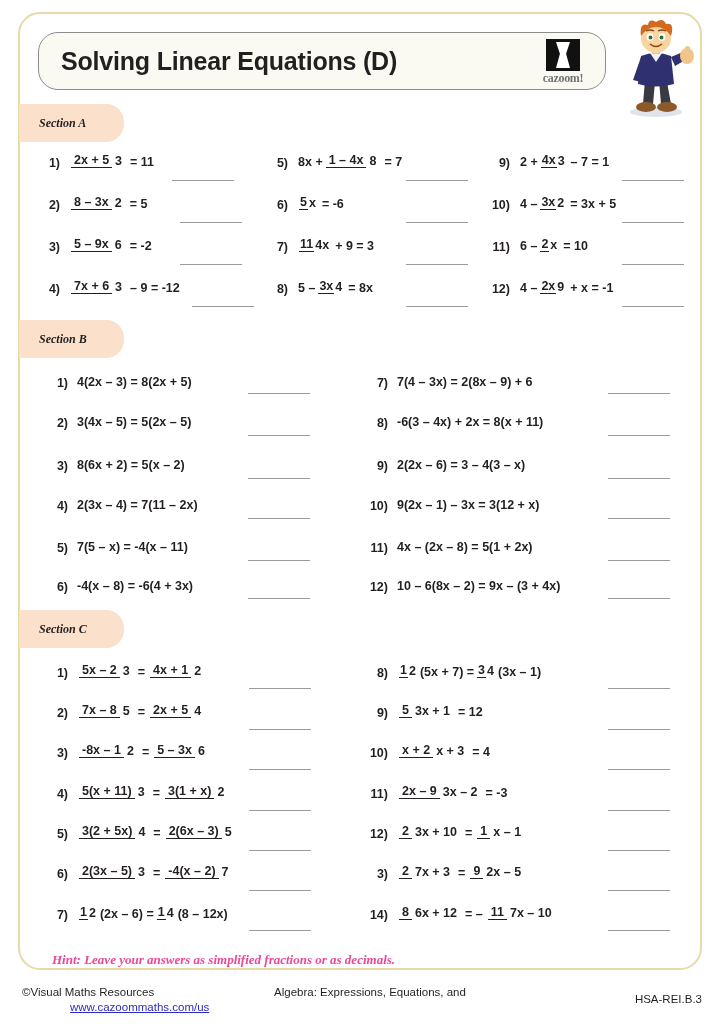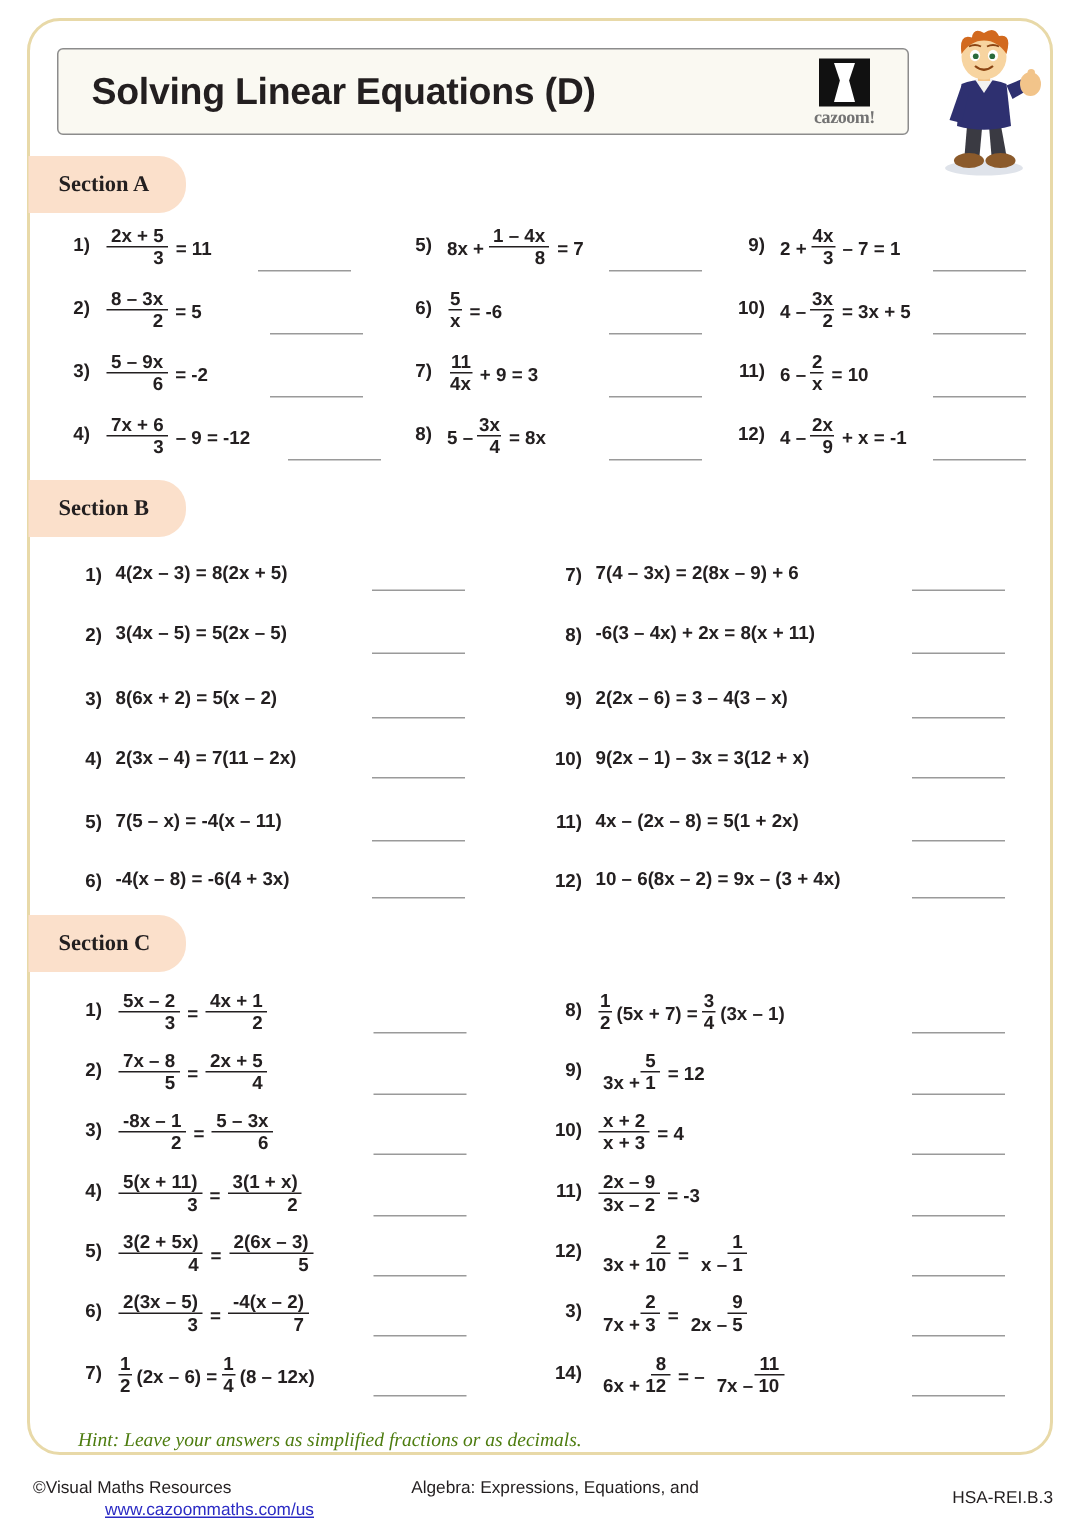--- a/index.html
+++ b/index.html
@@ -38,21 +38,21 @@
   }
   .title-box {
     position: absolute;
     left: 0;
     top: 0;
     width: 568px;
     height: 58px;
     box-sizing: border-box;
     background: #faf9f2;
     border: 1.5px solid #8c8c8c;
-    border-radius: 4px;
+    border-radius: 20px;
     display: flex;
     align-items: center;
   }
   .title-text {
     font-size: 25px;
     font-weight: bold;
     color: #231f20;
     letter-spacing: -0.2px;
     padding-left: 22px;
     white-space: nowrap;
@@ -110,21 +110,22 @@
     border-radius: 0 18px 18px 0;
     display: flex;
     align-items: center;
     padding-left: 20px;
     box-sizing: border-box;
     width: 105px;
   }
   .section-tab .label {
     font-family: "Liberation Serif", serif;
     font-weight: bold;
-    font-size: 15px;
+    font-style: italic;
+    font-size: 12px;
     color: #231f20;
     white-space: nowrap;
   }
   #tab-a { top: 104px; }
   #tab-b { top: 320px; }
   #tab-c { top: 610px; }
 
   
   .qrow {
     position: absolute;
@@ -153,22 +154,22 @@
   }
   .ansline {
     position: absolute;
     height: 0;
     border-top: 1.6px solid #9a9a9a;
   }
 
   
   .frac {
     display: inline-flex;
-    flex-direction: column;
-    align-items: flex-end;
+    flex-direction: row;
+    align-items: flex-start;
     vertical-align: middle;
     margin: 0 2px;
     position: relative;
     top: -1px;
   }
   .frac .num {
     padding: 0 3px;
     line-height: 1.05;
     border-bottom: 1.4px solid #231f20;
   }
@@ -181,22 +182,23 @@
   .op.nopad { padding: 0 1px; }
 
   
   .hint {
     position: absolute;
     left: 52px;
     top: 952px;
     font-family: "Liberation Serif", serif;
     font-style: italic;
     font-size: 13px;
-    color: #4d7c0f;
+    color: #ec4899;
     white-space: nowrap;
+    font-weight: bold;
   }
 
   
   .footer {
     position: absolute;
     left: 0;
     top: 985px;
     width: 724px;
     height: 40px;
   }

